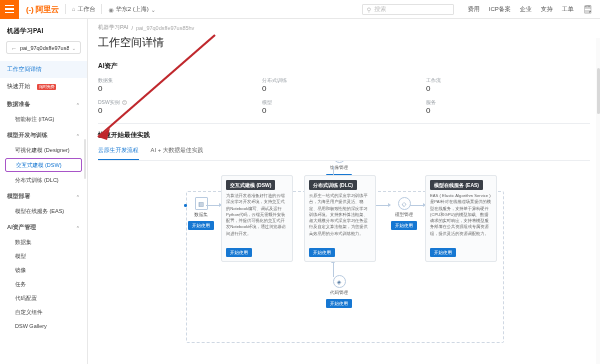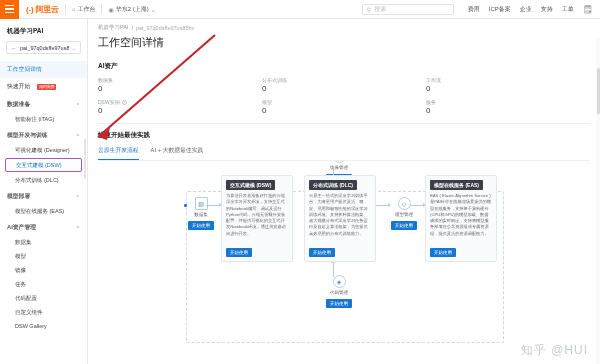--- a/index.html
+++ b/index.html
@@ -445,21 +445,20 @@
         <div class="card-body">云原生一站式的深度学习训练平台，为海量用户提供灵活、稳定、易用和极致性能的深度学习训练环境。支持多种算法框架、超大规模分布式深度学习任务运行及自定义算法框架，为您提供高效易用的分布式训练能力。</div>
         <button class="btn-blue">开始使用</button>
       </div>
 
       <div class="card" style="left:337px; top:14px; width:72px; height:87px;">
         <div class="card-title">模型在线服务 (EAS)</div>
         <div class="card-body">EAS ( Elastic Algorithm Service ) 是PAI针对在线推理场景提供的模型在线服务，支持基于异构硬件(CPU和GPU)的模型加载、数据请求的实时响应，支持将模型服务部署在公共资源组或专属资源组，提供灵活的资源调配能力。</div>
         <button class="btn-blue">开始使用</button>
       </div>
 
-      <div class="watermark">知乎 @HUI</div>
     </div>
 
     <div class="scroll-track">
       <div class="scroll-thumb"></div>
     </div>
   </div>
 
   <svg class="annot" viewBox="0 0 600 364">
     <line x1="215" y1="35" x2="98" y2="137" stroke="#c0282d" stroke-width="2.2"></line>
     <polygon points="98,137 110,128 107,140" fill="#c0282d"></polygon>

